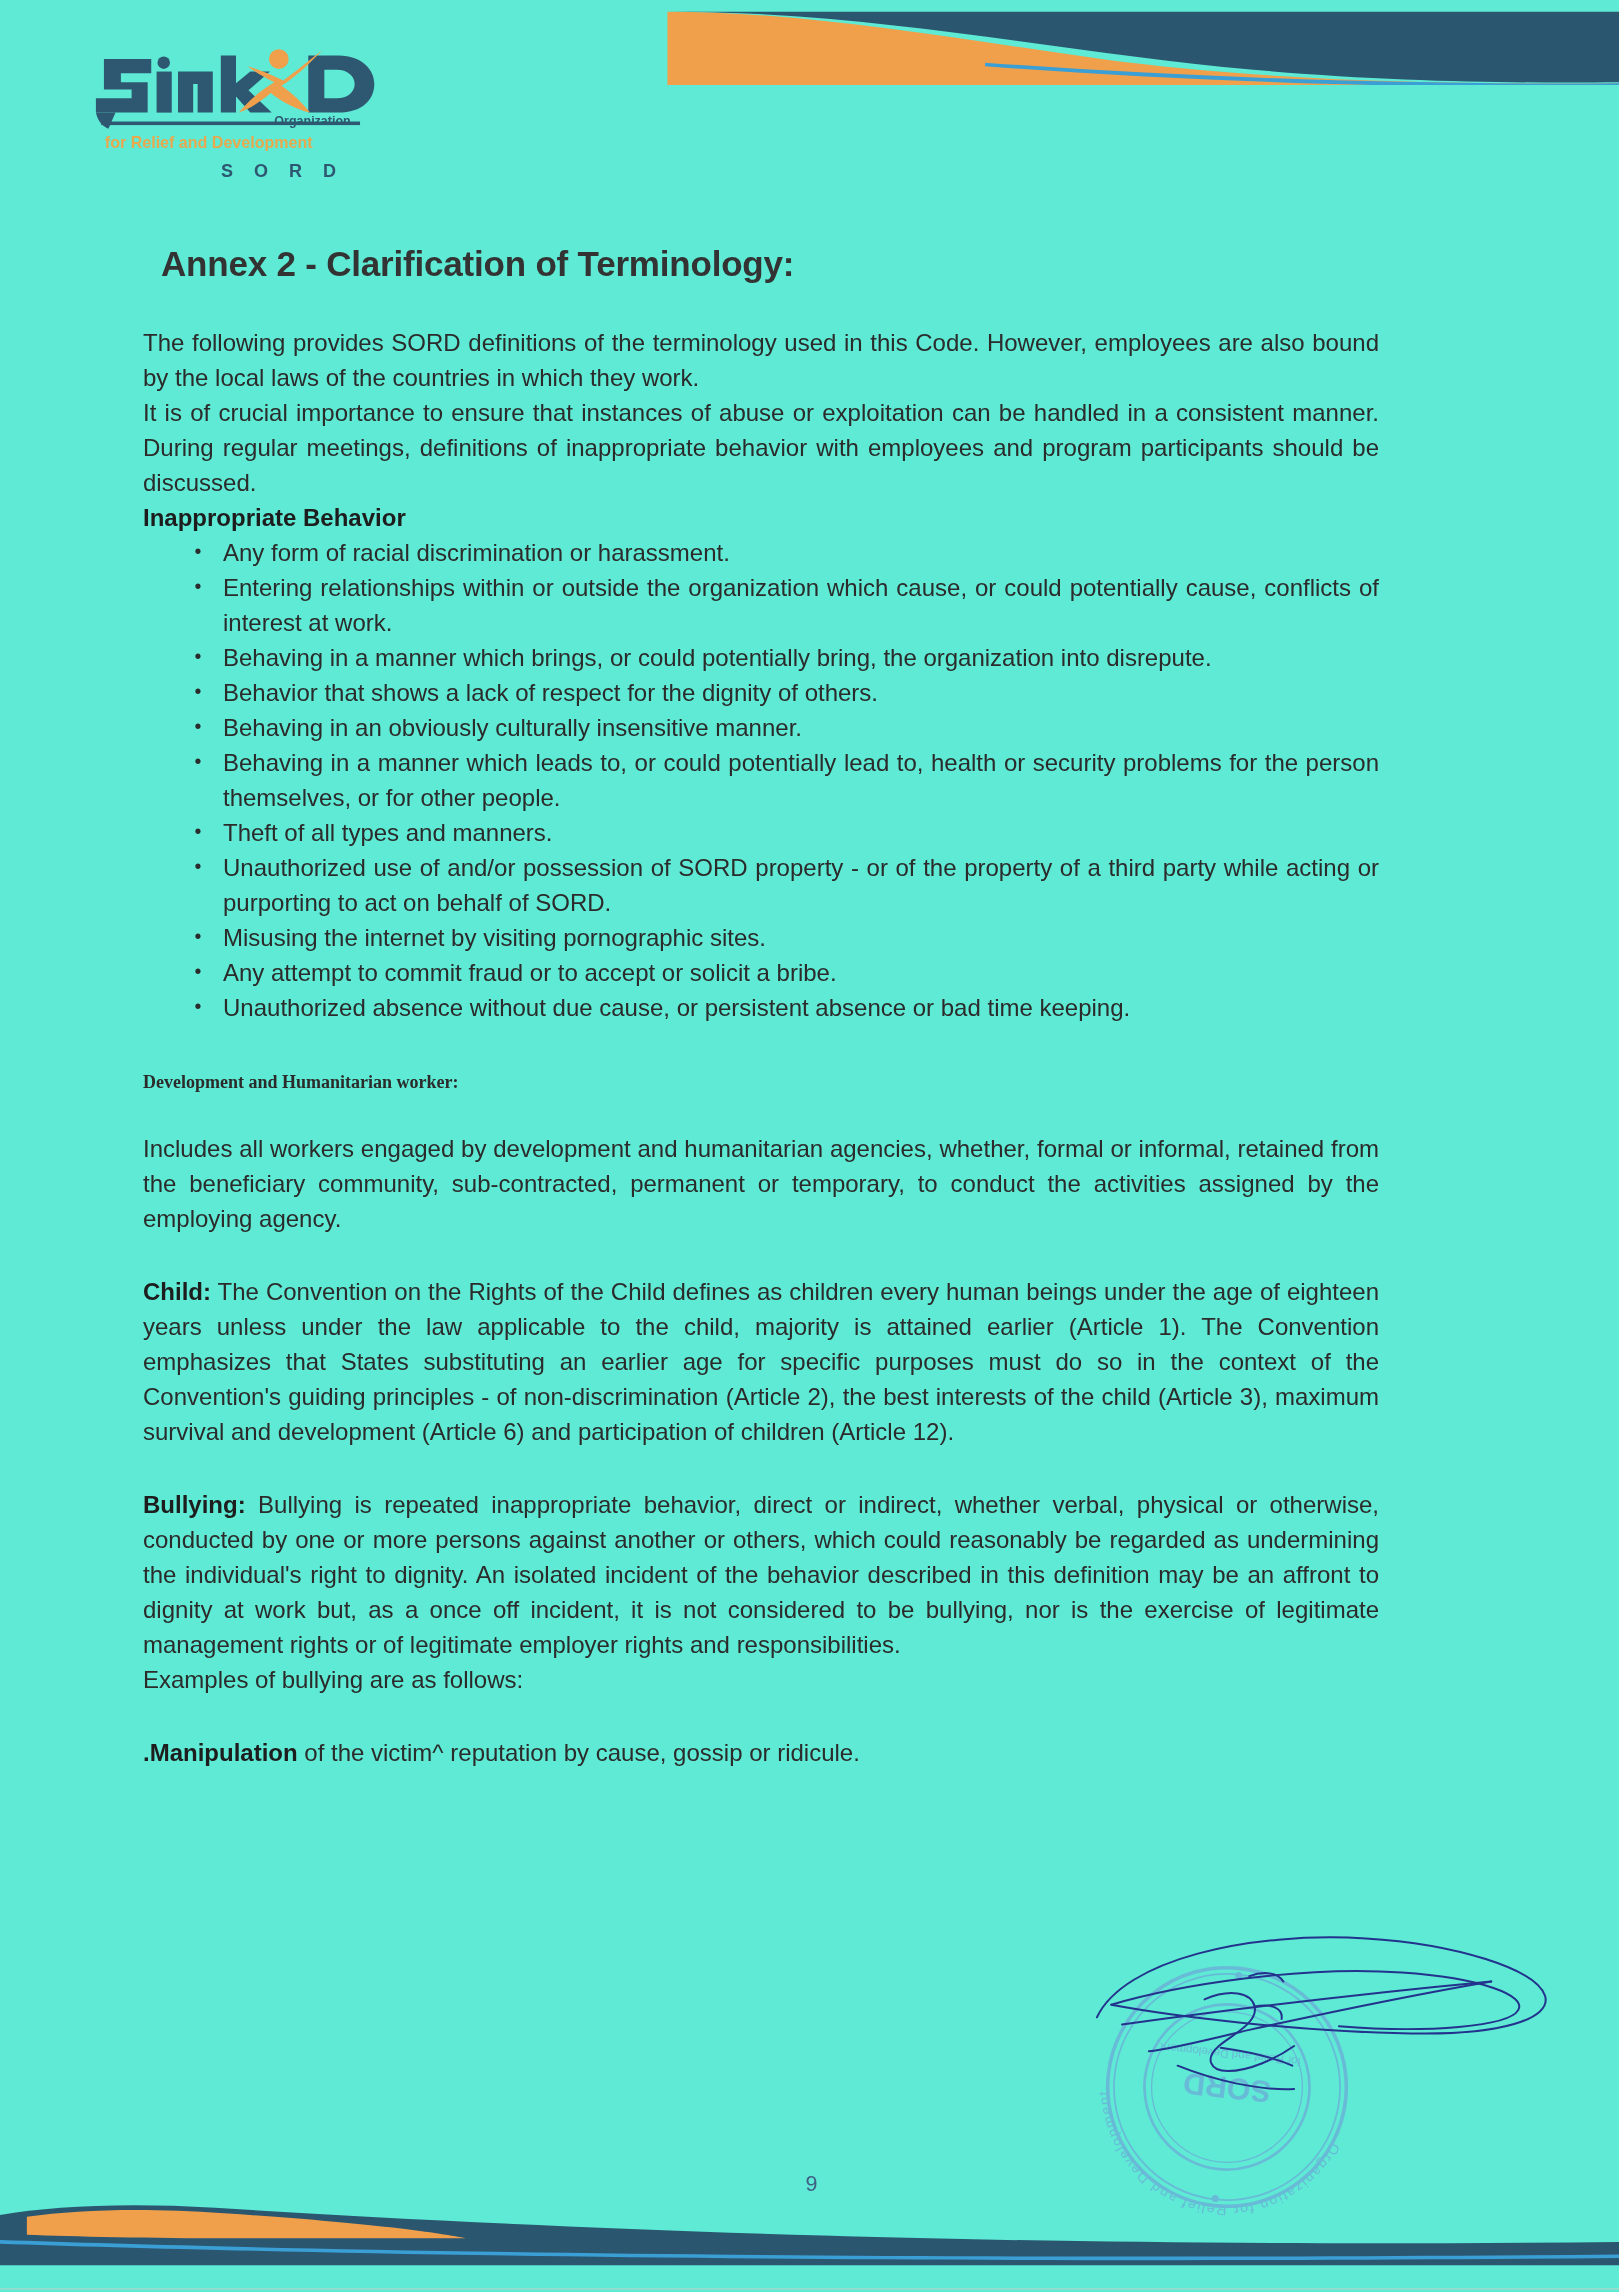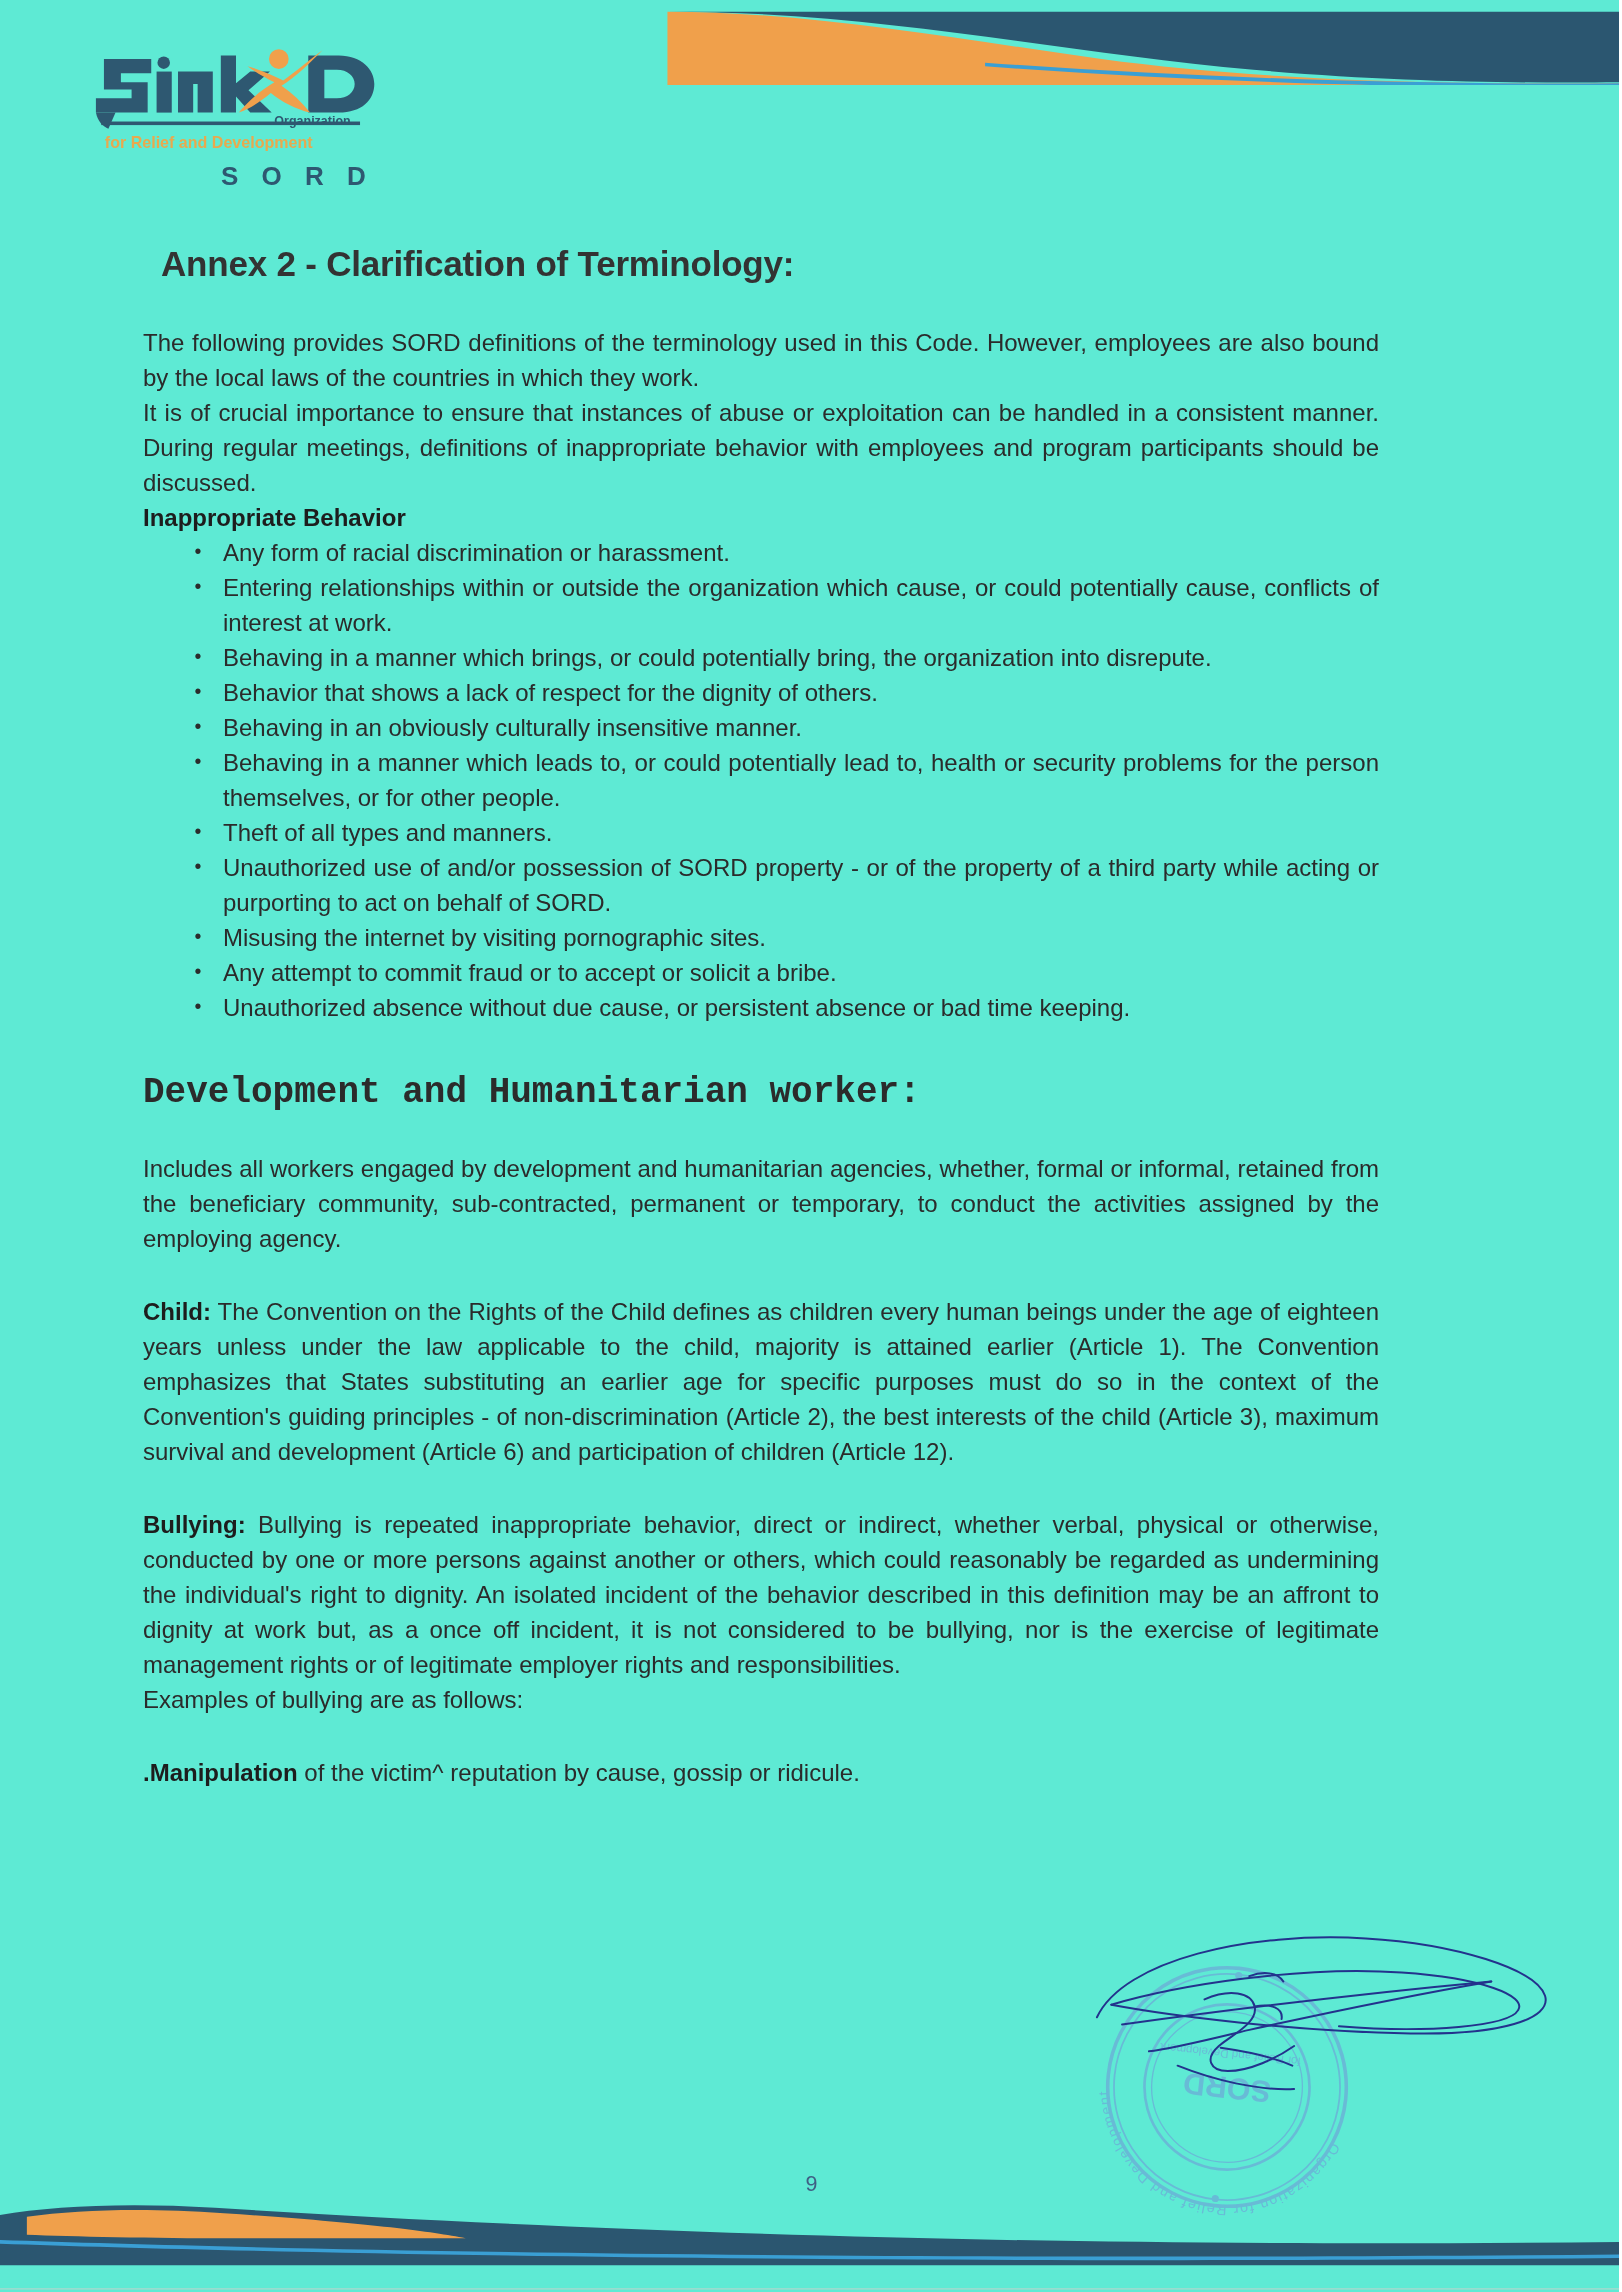--- a/index.html
+++ b/index.html
@@ -48,21 +48,21 @@
   }
   .logo-mark {
     position: relative;
     width: 296px;
     height: 99px;
   }
   .logo-sord {
     position: absolute;
     left: 133px;
     top: 118px;
-    font-size: 26px;
+    font-size: 18px;
     font-weight: bold;
     letter-spacing: 8px;
     color: #2e5871;
     font-family: "Liberation Sans", sans-serif;
   }
 
   
   .content {
     position: absolute;
     left: 143px;
@@ -92,25 +92,25 @@
   .section-head {
     font-size: 24px;
     line-height: 35px;
     font-weight: bold;
     color: #1d1d1d;
     margin: 0;
     font-family: "Liberation Sans", sans-serif;
   }
 
   h2.sub-title {
-    font-size: 36px;
+    font-size: 18px;
     font-weight: bold;
     color: #2b2b2b;
     margin: 47px 0 0 0;
-    font-family: Liberation Mono, monospace;
+    font-family: Liberation Serif, serif;
   }
 
   ul.bullets {
     list-style: none;
     margin: 0;
     padding: 0;
   }
   ul.bullets > li {
     position: relative;
     padding-left: 41px;

